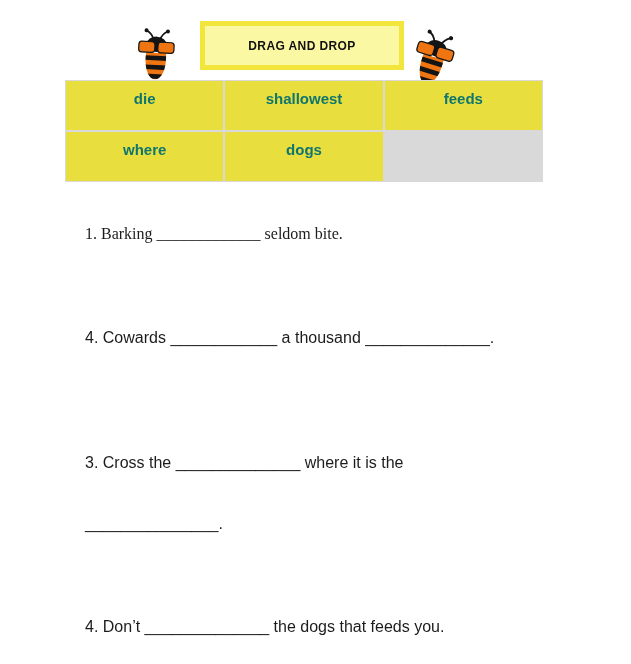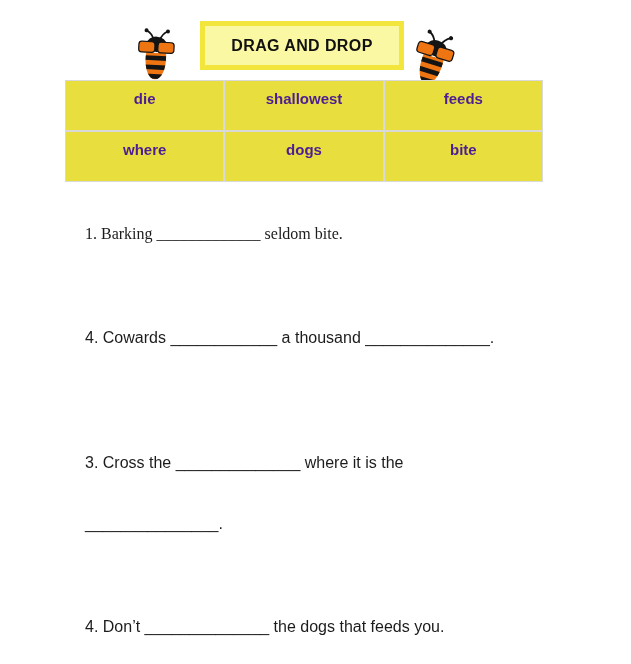--- a/index.html
+++ b/index.html
@@ -19,21 +19,21 @@
     height: 39px;
     background: #fbf8a3;
     border: 5px solid #f2e63c;
     display: flex;
     align-items: center;
     justify-content: center;
     z-index: 3;
   }
   .title-box .title-text {
     font-weight: bold;
-    font-size: 16px;
+    font-size: 12px;
     letter-spacing: 0.4px;
     color: #111111;
   }
   .bee {
     position: absolute;
     z-index: 1;
   }
   .bee-left  { left: 133px; top: 27px; width: 46px; height: 56px; transform: rotate(3deg); }
   .bee-right { left: 409px; top: 30px; width: 48px; height: 58px; transform: rotate(17deg); }
   .word-table {
@@ -51,21 +51,21 @@
   .word-cell {
     background: #e8de3e;
     height: 49px;
     box-sizing: border-box;
     display: flex;
     justify-content: center;
     align-items: flex-start;
     padding-top: 9px;
     font-weight: bold;
     font-size: 15px;
-    color: #4c1d95;
+    color: #0f766e;
     cursor: grab;
   }
   .line {
     position: absolute;
     left: 85px;
     font-size: 16px;
     color: #1c1c1c;
     white-space: nowrap;
     line-height: 20px;
   }
@@ -142,23 +142,20 @@
       </div>
     <div class="word-cell">
         <span>feeds</span>
       </div>
     <div class="word-cell">
         <span>where</span>
       </div>
     <div class="word-cell">
         <span>dogs</span>
       </div>
-    <div class="word-cell">
-        <span>bite</span>
-      </div>
   </div>
 
   <div class="line line-1"><span>1. Barking </span><span class="blank">_____________</span><span> seldom bite.</span></div>
 
   <div class="line line-2"><span>4. Cowards </span><span class="blank">____________</span><span> a thousand </span><span class="blank">______________</span><span>.</span></div>
 
   <div class="line line-3a"><span>3. Cross the </span><span class="blank">______________</span><span> where it is the</span></div>
 
   <div class="line line-3b"><span class="blank">_______________</span><span>.</span></div>
 

